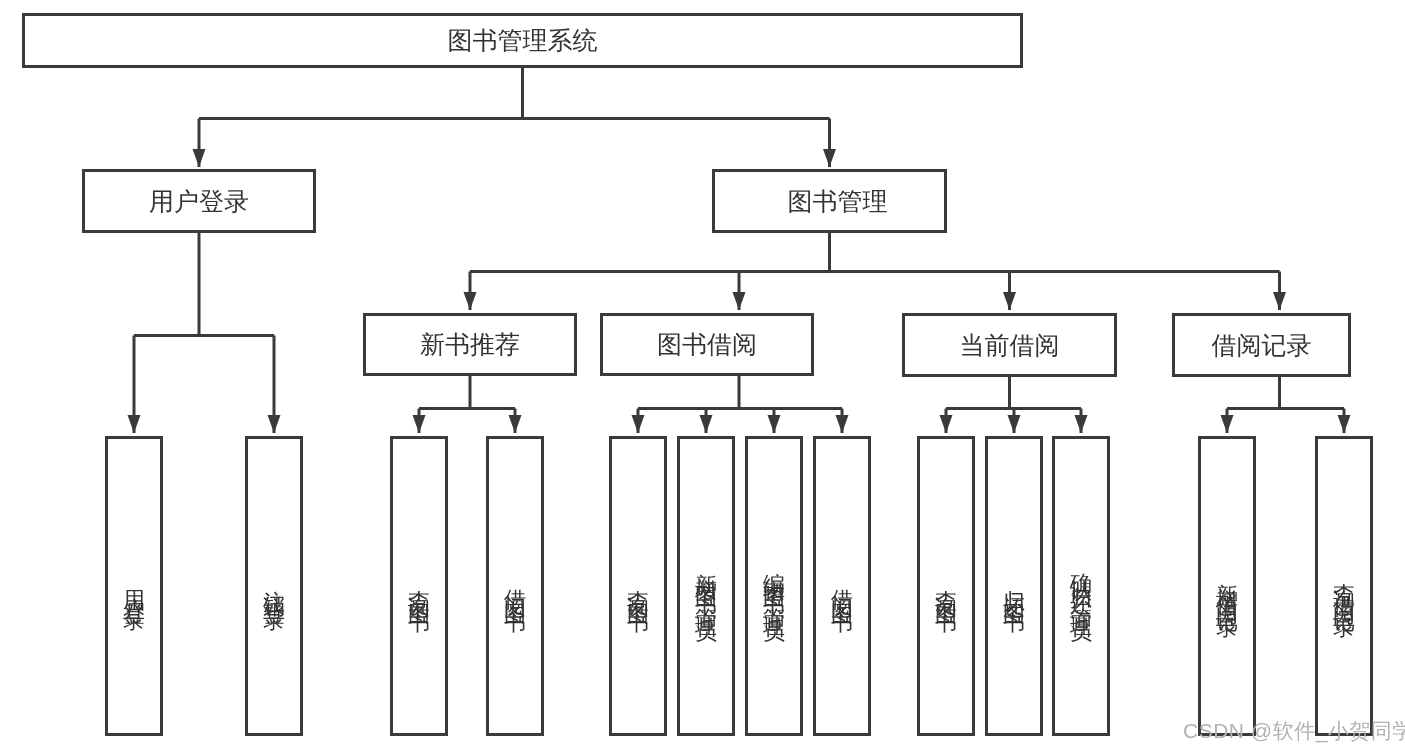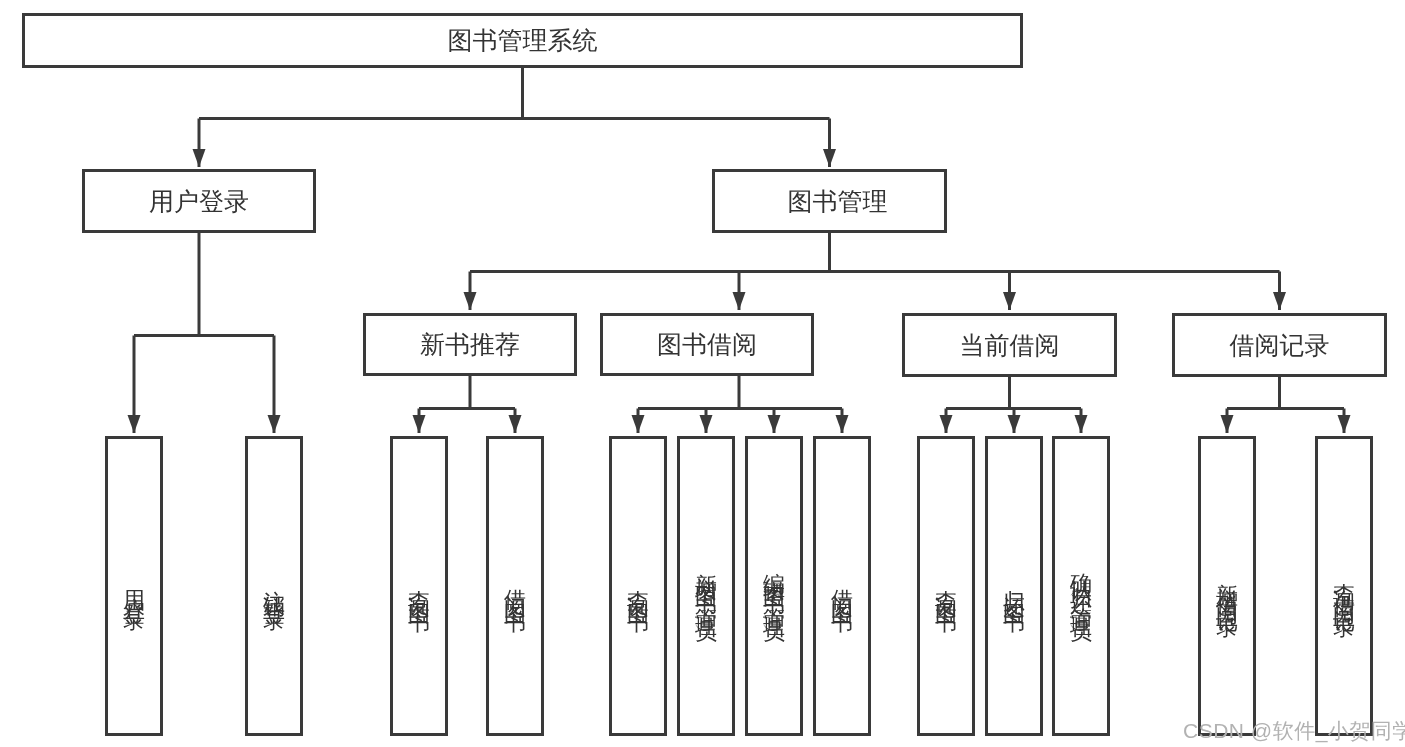--- a/index.html
+++ b/index.html
@@ -90,21 +90,21 @@
   </svg>
 
   <div class="node" style="left:22px; top:13px; width:1001px; height:55px;">图书管理系统</div>
 
   <div class="node" style="left:82px; top:169px; width:234px; height:64px;">用户登录</div>
   <div class="node" style="left:712px; top:169px; width:235px; height:64px;padding-left:16px;">图书管理</div>
 
   <div class="node" style="left:363px; top:313px; width:214px; height:63px;">新书推荐</div>
   <div class="node" style="left:600px; top:313px; width:214px; height:63px;">图书借阅</div>
   <div class="node" style="left:902px; top:313px; width:215px; height:64px;">当前借阅</div>
-  <div class="node" style="left:1172px; top:313px; width:215px; height:64px;">借阅记录</div>
+  <div class="node" style="left:1172px; top:313px; width:179px; height:64px;">借阅记录</div>
 
   <div class="node vnode" style="left:105px; top:436px; width:58px; height:300px;">用户登录</div>
   <div class="node vnode" style="left:245px; top:436px; width:58px; height:300px;">注销登录</div>
 
   <div class="node vnode" style="left:390px; top:436px; width:58px; height:300px;">查询图书</div>
   <div class="node vnode" style="left:486px; top:436px; width:58px; height:300px;">借阅图书</div>
 
   <div class="node vnode" style="left:609px; top:436px; width:58px; height:300px;">查询图书</div>
   <div class="node vnode" style="left:677px; top:436px; width:58px; height:300px;">新增图书（管理员）</div>
   <div class="node vnode" style="left:745px; top:436px; width:58px; height:300px;">编辑图书（管理员）</div>

